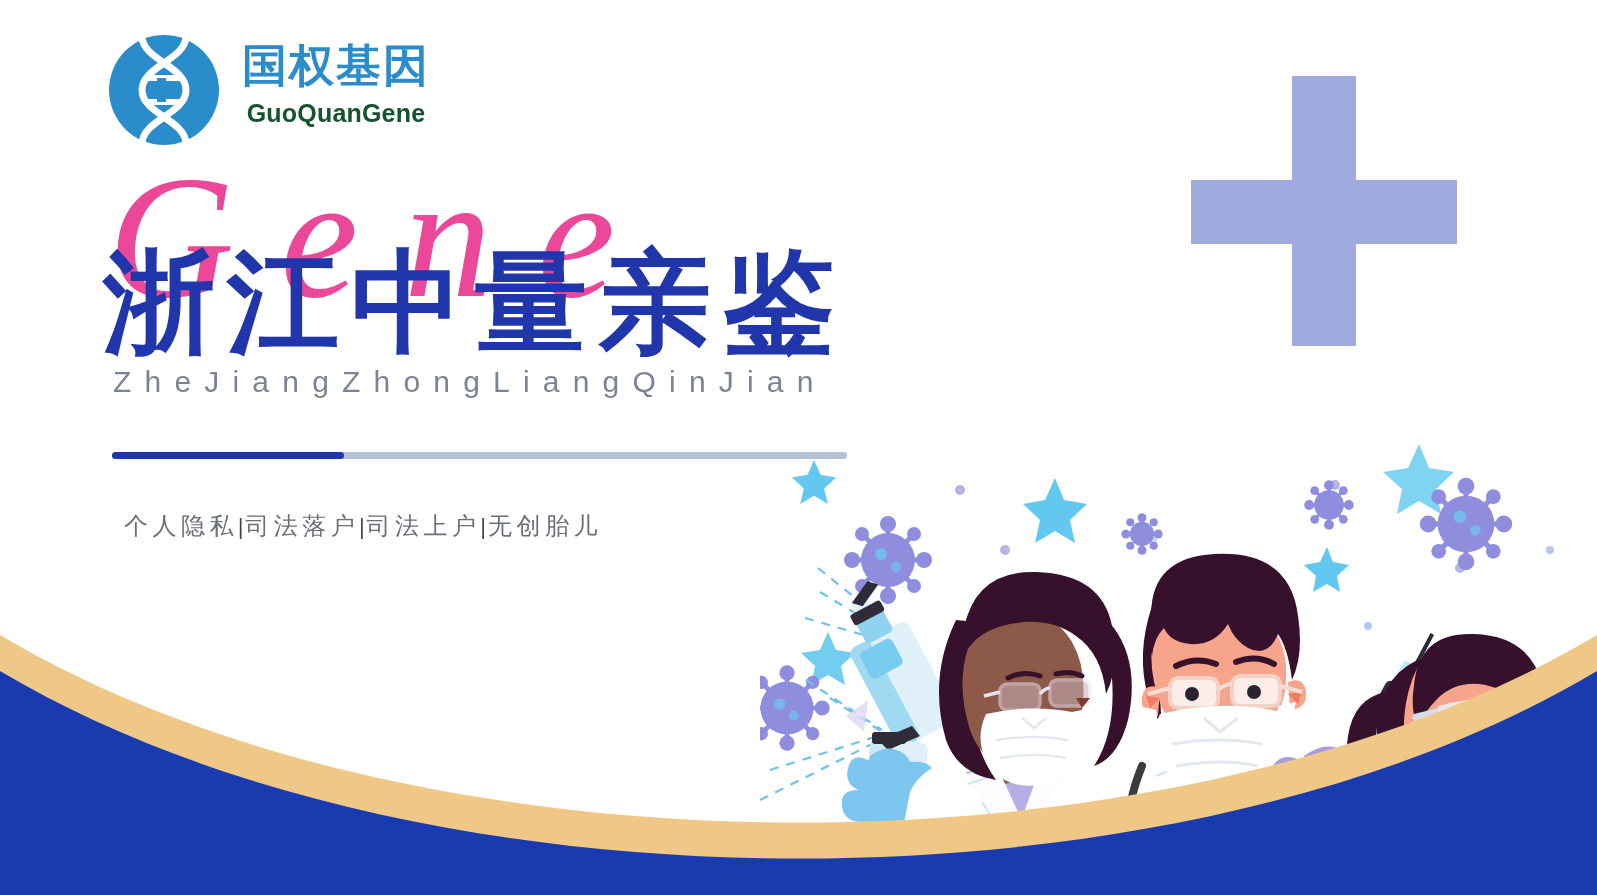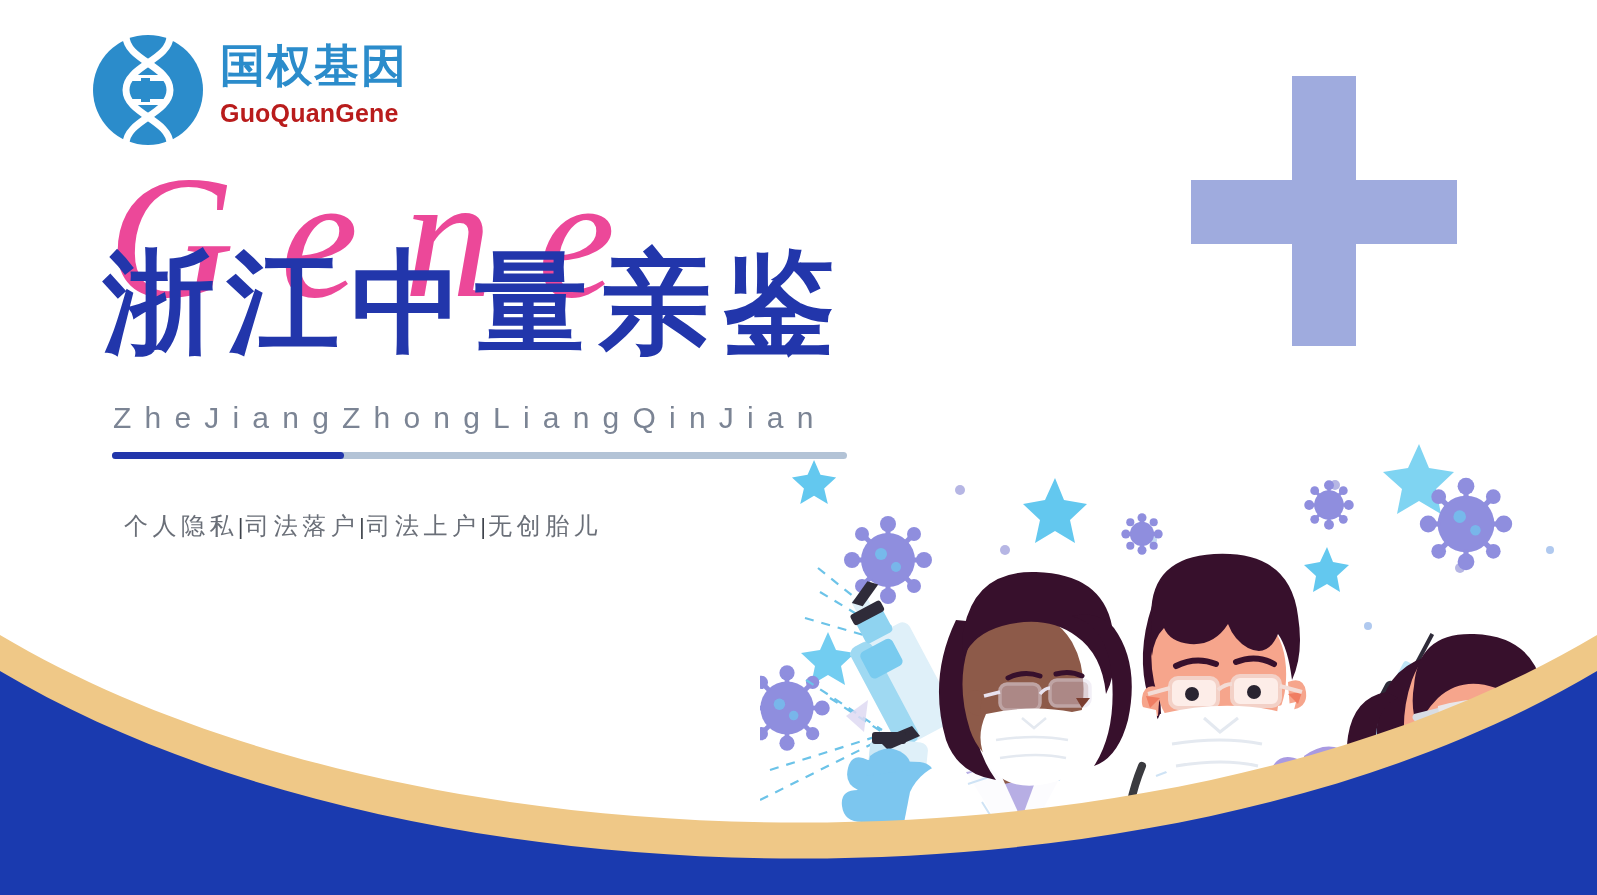--- a/index.html
+++ b/index.html
@@ -2,29 +2,29 @@
 <html><head>
 <meta charset="utf-8">
 <style>
   html,body{margin:0;padding:0;background:#fff;}
   body{font-family:"Liberation Sans",sans-serif;}
   #poster{
     position:relative;width:1597px;height:895px;overflow:hidden;background:#ffffff;
   }
 
   
-  #logo-block{position:absolute;left:92px;top:32px;width:320px;height:140px;}
+  #logo-block{position:absolute;left:108px;top:32px;width:320px;height:140px;text-align:center;}
   #logo-mark{position:absolute;left:0;top:2px;width:112px;height:112px;}
   #logo-text{position:absolute;left:128px;top:8px;width:200px;}
   #logo-cn{
     font-size:45px;font-weight:bold;letter-spacing:2px;color:#2b8ccb;
     line-height:52px;white-space:nowrap;font-family:"DejaVu Sans","Liberation Sans",sans-serif;
   }
   #logo-en{
-    font-size:25px;font-weight:bold;letter-spacing:.2px;color:#b91c1c;
+    font-size:25px;font-weight:bold;letter-spacing:.2px;color:#14532d;
     line-height:30px;white-space:nowrap;margin-top:6px;
   }
 
   
   #watermark{
     position:absolute;left:108px;top:150px;
     font-family:"Liberation Serif","DejaVu Serif",serif;
     font-style:italic;font-size:175px;line-height:175px;
     color:#ec4899;letter-spacing:46px;white-space:nowrap;user-select:none;
   }
@@ -32,21 +32,21 @@
   
   #headline{
     position:absolute;left:103px;top:243px;
     font-family:"DejaVu Sans","Liberation Sans",sans-serif;
     font-size:112px;line-height:118px;font-weight:bold;
     color:#2236ab;letter-spacing:12px;white-space:nowrap;
   }
 
   
   #pinyin{
-    position:absolute;left:113px;top:400px;
+    position:absolute;left:113px;top:364px;
     font-size:30px;line-height:36px;color:#7b8494;
     letter-spacing:13.2px;white-space:nowrap;font-weight:400;
   }
 
   
   #divider{position:absolute;left:112px;top:452px;width:735px;height:7px;
            background:#b3c3d6;border-radius:4px;}
   #divider-fill{position:absolute;left:0;top:0;width:232px;height:7px;
            background:#2236ab;border-radius:4px;}
 

